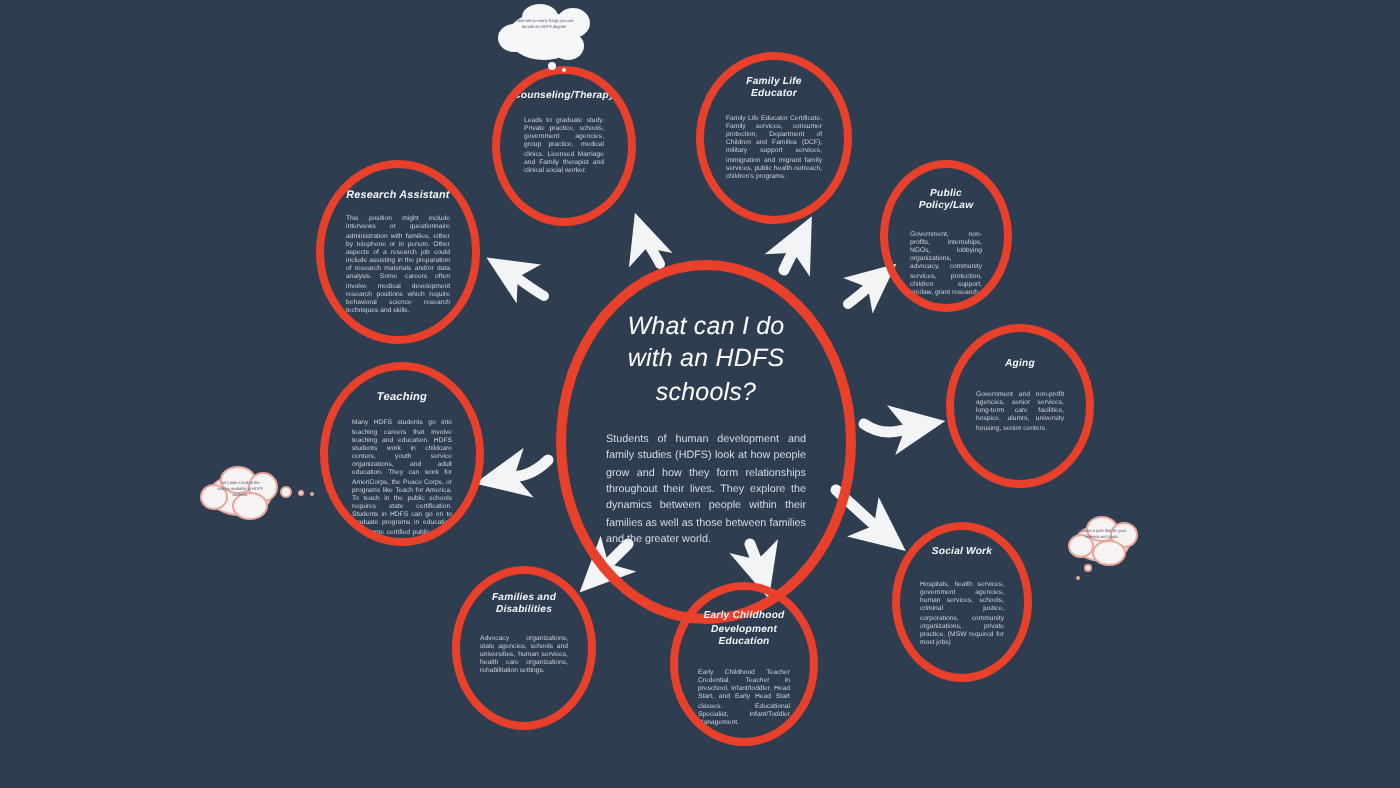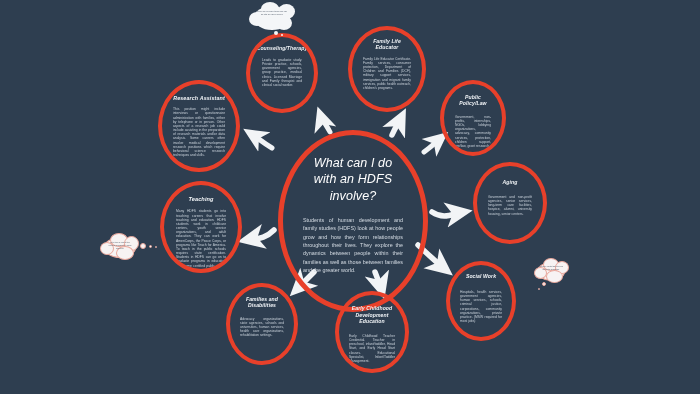--- a/index.html
+++ b/index.html
@@ -235,21 +235,21 @@
     <path d="M375,272 C378,280 380,284 382,291" stroke="#f2f4f6" stroke-width="5.5" fill="none" stroke-linecap="round" marker-end="url(#ah)"></path>
 
     <path d="M314,272 C306,280 302,284 296,290" stroke="#f2f4f6" stroke-width="5.5" fill="none" stroke-linecap="round" marker-end="url(#ah)"></path>
 
     <path d="M274,230 C264,240 256,238 246,240" stroke="#f2f4f6" stroke-width="5.5" fill="none" stroke-linecap="round" marker-end="url(#ah)"></path>
 
     <path d="M272,148 C262,142 258,138 250,133" stroke="#f2f4f6" stroke-width="5" fill="none" stroke-linecap="round" marker-end="url(#ah)"></path>
   </svg>
 
   <div class="node" id="center-node">
-    <div class="n-title">What can I do with an HDFS involve?</div>
+    <div class="n-title">What can I do with an HDFS schools?</div>
     <div class="n-body">Students of human development and family studies (HDFS) look at how people grow and how they form relationships throughout their lives. They explore the dynamics between people within their families as well as those between families and the greater world.</div>
   </div>
 
   <div class="node sat" id="node-counseling">
     <div class="n-title">Counseling/Therapy</div>
     <div class="n-body">Leads to graduate study. Private practice, schools, government agencies, group practice, medical clinics. Licensed Marriage and Family therapist and clinical social worker.</div>
   </div>
 
   <div class="node sat" id="node-family-life">
     <div class="n-title">Family Life Educator</div>

